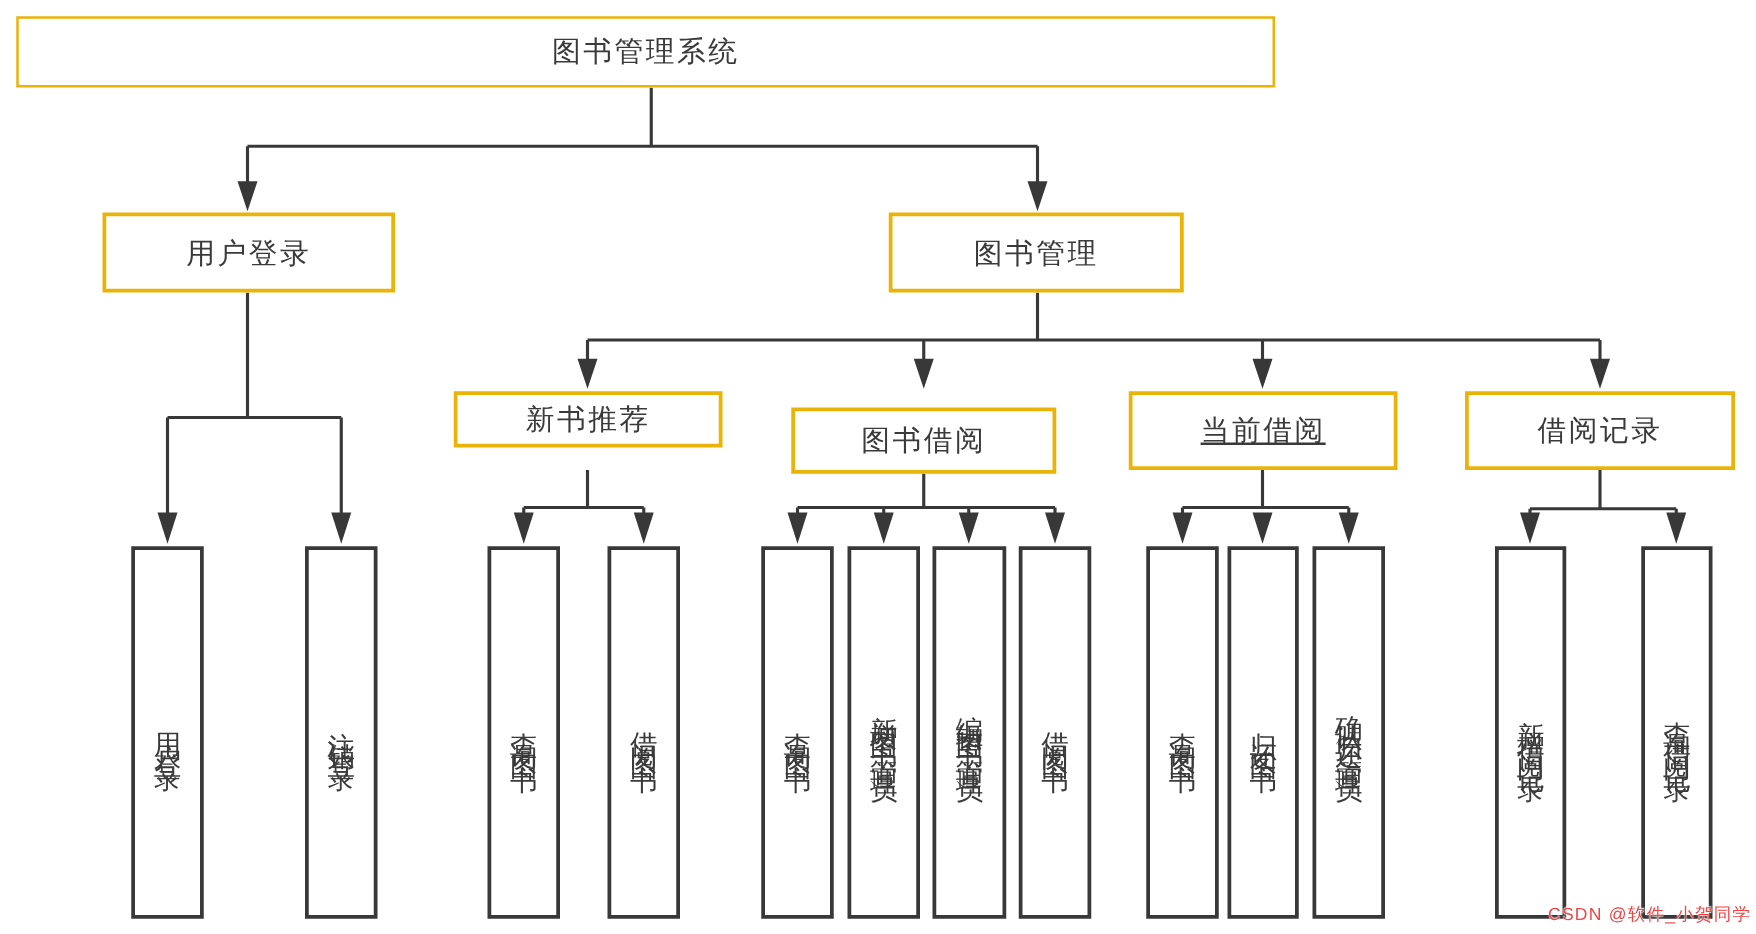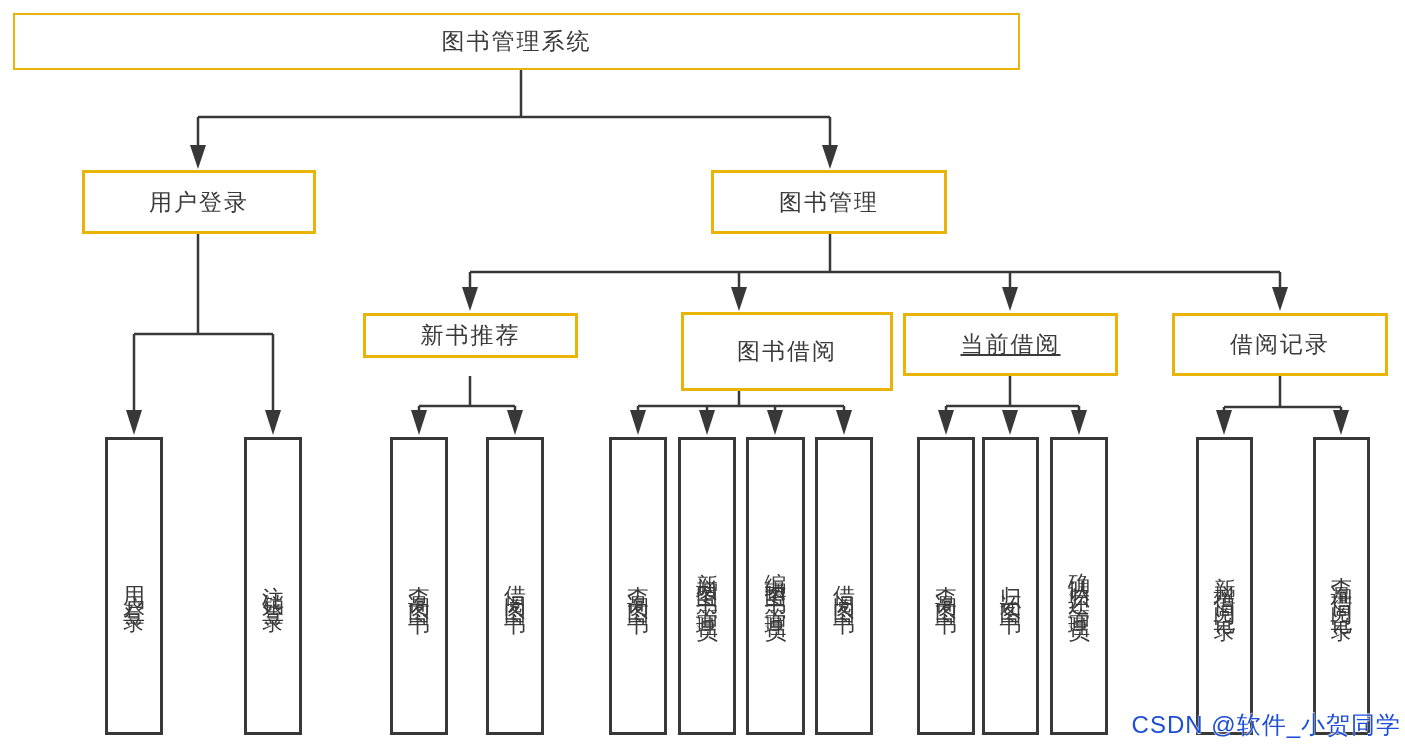--- a/index.html
+++ b/index.html
@@ -22,21 +22,21 @@
   .node.root{border-width:2px;}
   .leaf{
     position:absolute;box-sizing:border-box;
     border:3px solid #383838;background:#ffffff;
     display:flex;align-items:center;justify-content:center;
     writing-mode:vertical-rl;text-orientation:mixed;
     font-size:22px;letter-spacing:9px;line-height:1.1;
   }
   .watermark{
     position:absolute;right:4px;bottom:6px;
-    font-size:24px;color:#1d4ed8;letter-spacing:1px;
+    font-size:14px;color:#ef4444;letter-spacing:1px;
     text-shadow:0 1px 1px #ffffff, 0 -1px 1px #ffffff;
     white-space:nowrap;
   }
 </style>
 </head>
 <body>
 
 <div class="canvas">
 
   <svg class="connectors" viewBox="0 0 1405 747" xmlns="http://www.w3.org/2000/svg">
@@ -88,21 +88,21 @@
     <polygon fill="#383838" points="1216,410 1232,410 1224,435"></polygon>
     <polygon fill="#383838" points="1333,410 1349,410 1341,435"></polygon>
   </svg>
 
   <div class="node root" style="left:13px;top:13px;width:1007px;height:57px;">图书管理系统</div>
 
   <div class="node" style="left:82px;top:170px;width:234px;height:64px;">用户登录</div>
   <div class="node" style="left:711px;top:170px;width:236px;height:64px;">图书管理</div>
 
   <div class="node" style="left:363px;top:313px;width:215px;height:45px;">新书推荐</div>
-  <div class="node" style="left:633px;top:312px;width:212px;height:79px;margin-left:48px;">图书借阅</div>
+  <div class="node" style="left:633px;top:326px;width:212px;height:53px;">图书借阅</div>
   <div class="node" style="left:903px;top:313px;width:215px;height:63px;text-decoration:underline;">当前借阅</div>
   <div class="node" style="left:1172px;top:313px;width:216px;height:63px;">借阅记录</div>
 
   <div class="leaf" style="left:105px;top:437px;width:58px;height:298px;">用户登录</div>
   <div class="leaf" style="left:244px;top:437px;width:58px;height:298px;">注销登录</div>
 
   <div class="leaf" style="left:390px;top:437px;width:58px;height:298px;">查询图书</div>
   <div class="leaf" style="left:486px;top:437px;width:58px;height:298px;">借阅图书</div>
 
   <div class="leaf" style="left:609px;top:437px;width:58px;height:298px;">查询图书</div>

